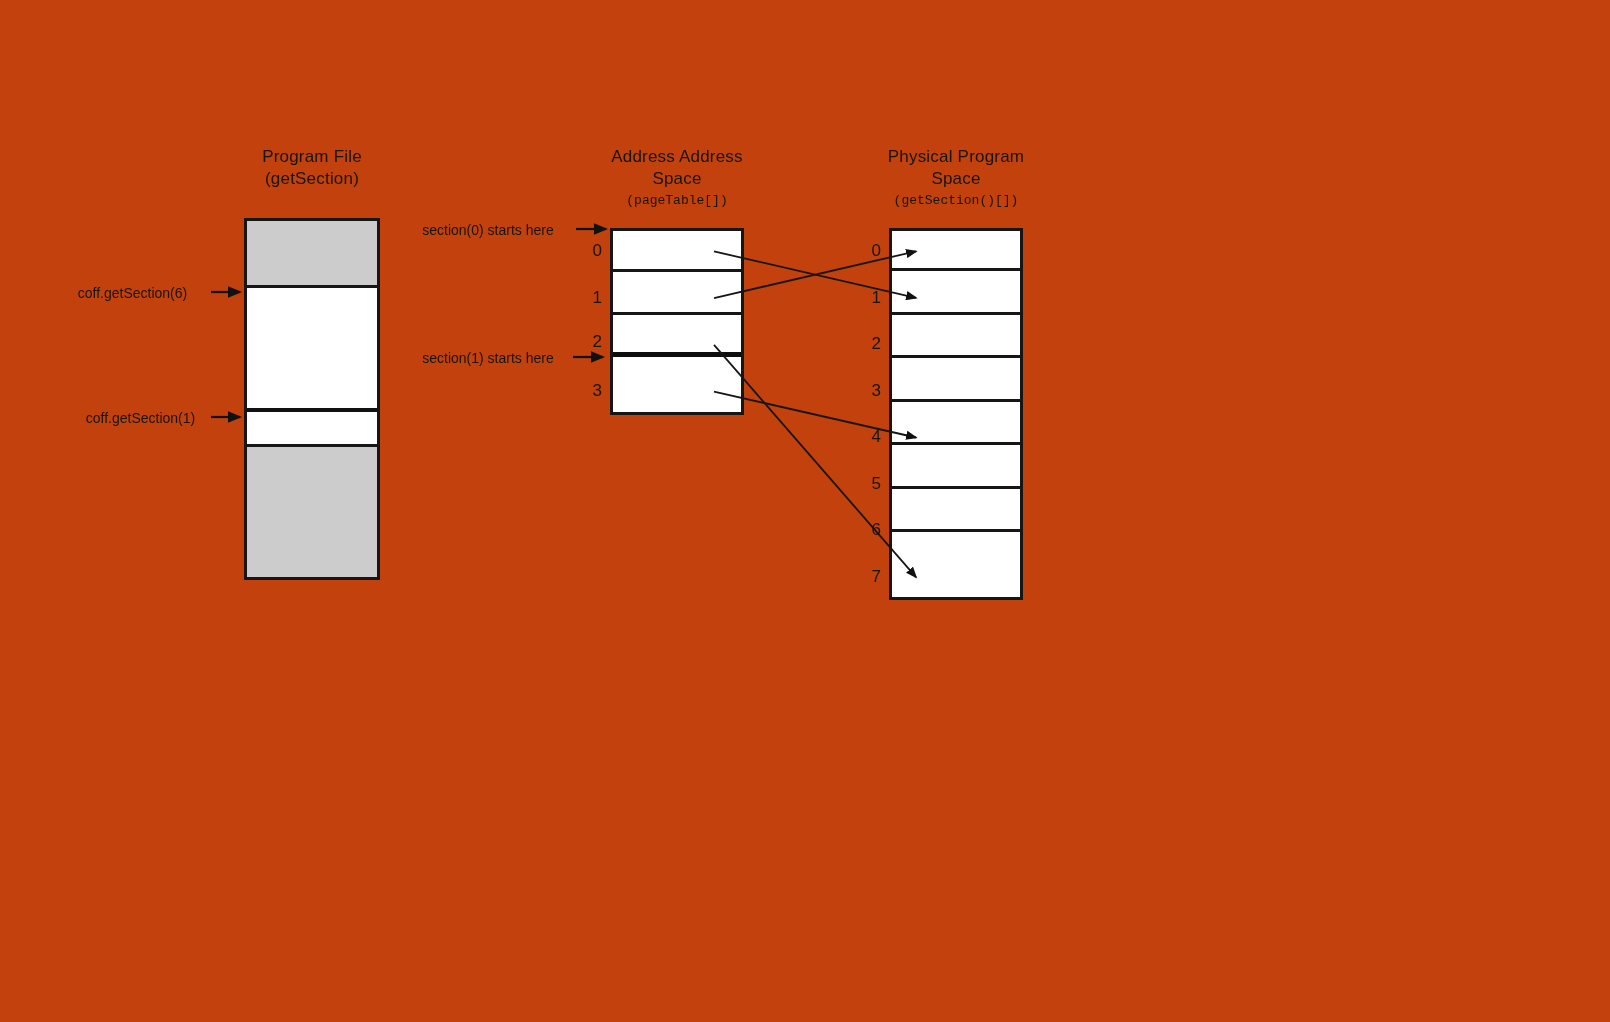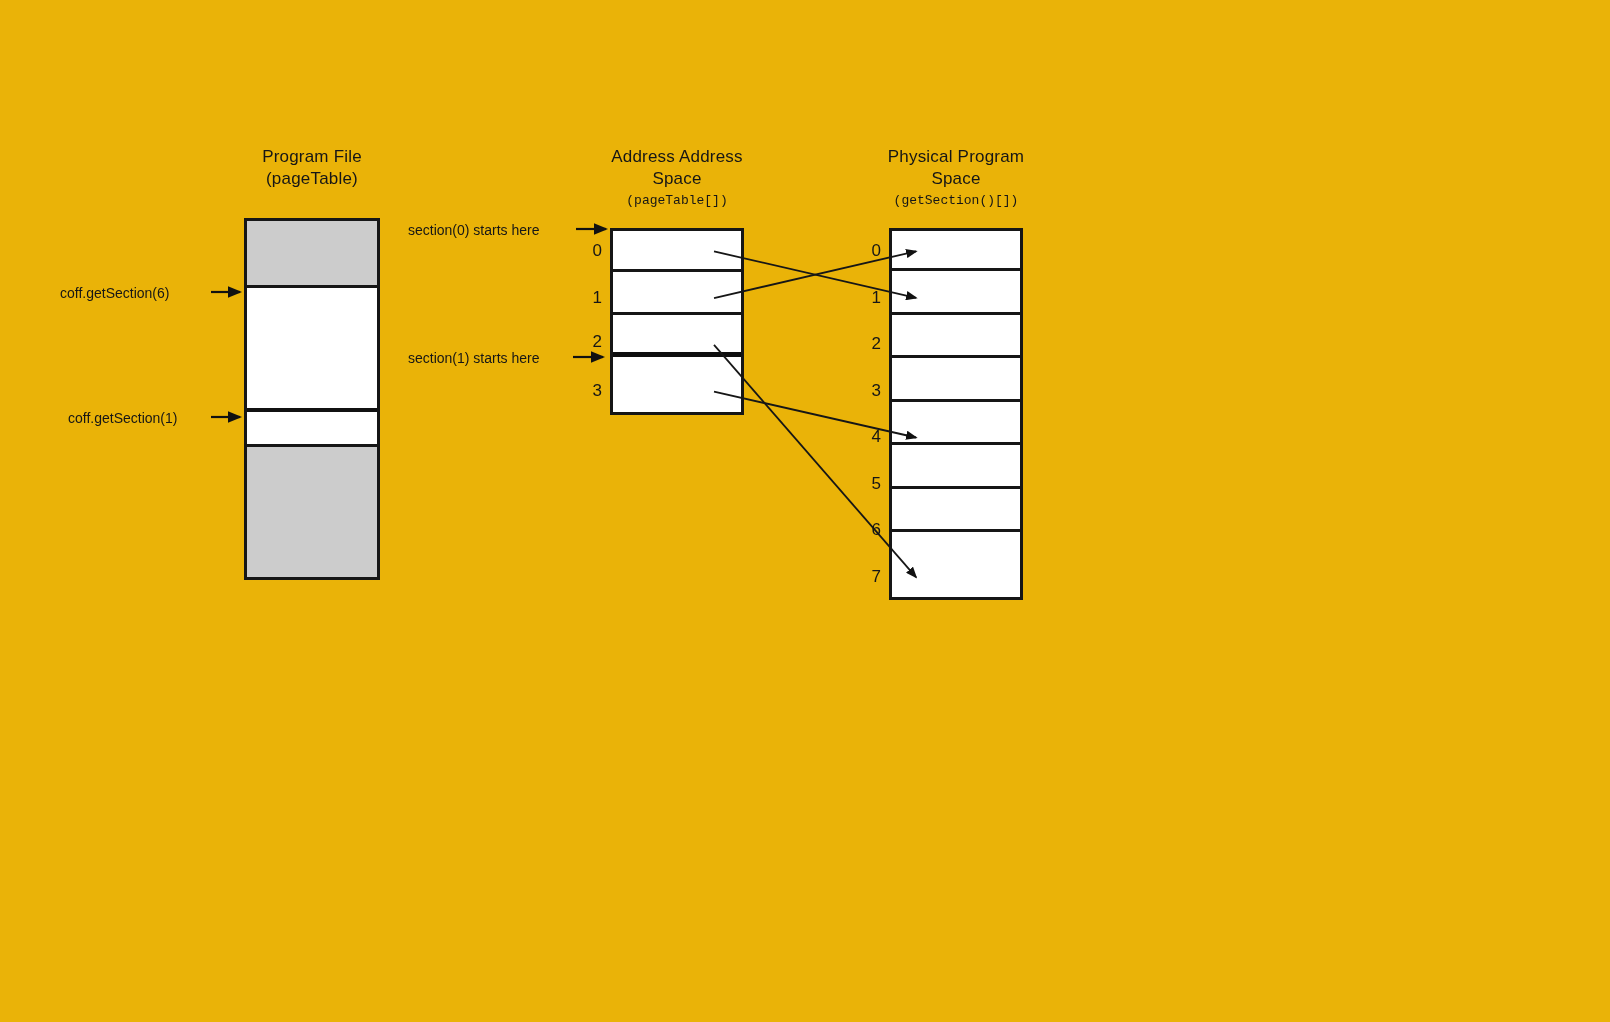--- a/index.html
+++ b/index.html
@@ -1,44 +1,44 @@
 <!DOCTYPE html>
 <html style="--section-shade: #cccccc;"><head>
 <meta charset="utf-8">
 <style>
   html,body{margin:0;padding:0;background:#fff;}
   .canvas{
-    position:relative;width:1610px;height:1022px;background:#eab308;
+    position:relative;width:1610px;height:1022px;background:#c2410c;
     font-family:"Liberation Sans",sans-serif;color:#161616;overflow:hidden;
   }
   .title{position:absolute;text-align:center;font-size:17px;line-height:22px;letter-spacing:0.2px;}
   .title .mono{font-family:"Liberation Mono","DejaVu Sans Mono",monospace;font-size:13px;letter-spacing:0;}
   .membox{
     position:absolute;box-sizing:border-box;border:3px solid #161616;
     display:flex;flex-direction:column;background:#fff;
   }
   .seg{box-sizing:border-box;}
   .seg.divider{border-bottom:3px solid #161616;}
   .seg.divider-thick{border-bottom:4px solid #111;}
   .gray{background:var(--section-shade,#cccccc);}
   .row{box-sizing:border-box;flex:1;background:#fff;}
   .row.divider{border-bottom:3px solid #161616;}
   .row.divider-thick{border-bottom:5px solid #0e0e0e;}
   .rowlabel{position:absolute;width:32px;text-align:right;font-size:17px;line-height:20px;}
-  .sidelabel{position:absolute;font-size:14px;line-height:17px;text-align:left;white-space:nowrap;}
+  .sidelabel{position:absolute;font-size:14px;line-height:17px;text-align:center;white-space:nowrap;}
   #arrow-layer{position:absolute;left:0;top:0;pointer-events:none;}
 </style>
 </head>
 <body>
 
 <div class="canvas">
 
   <div class="title" style="left:232px;top:146px;width:160px;">
     <div>Program File</div>
-    <div>(pageTable)</div>
+    <div>(getSection)</div>
   </div>
 
   <div class="title" style="left:597px;top:146px;width:160px;">
     <div>Address Address</div>
     <div>Space</div>
     <div class="mono">(pageTable[])</div>
   </div>
 
   <div class="title" style="left:876px;top:146px;width:160px;">
     <div>Physical Program</div>

